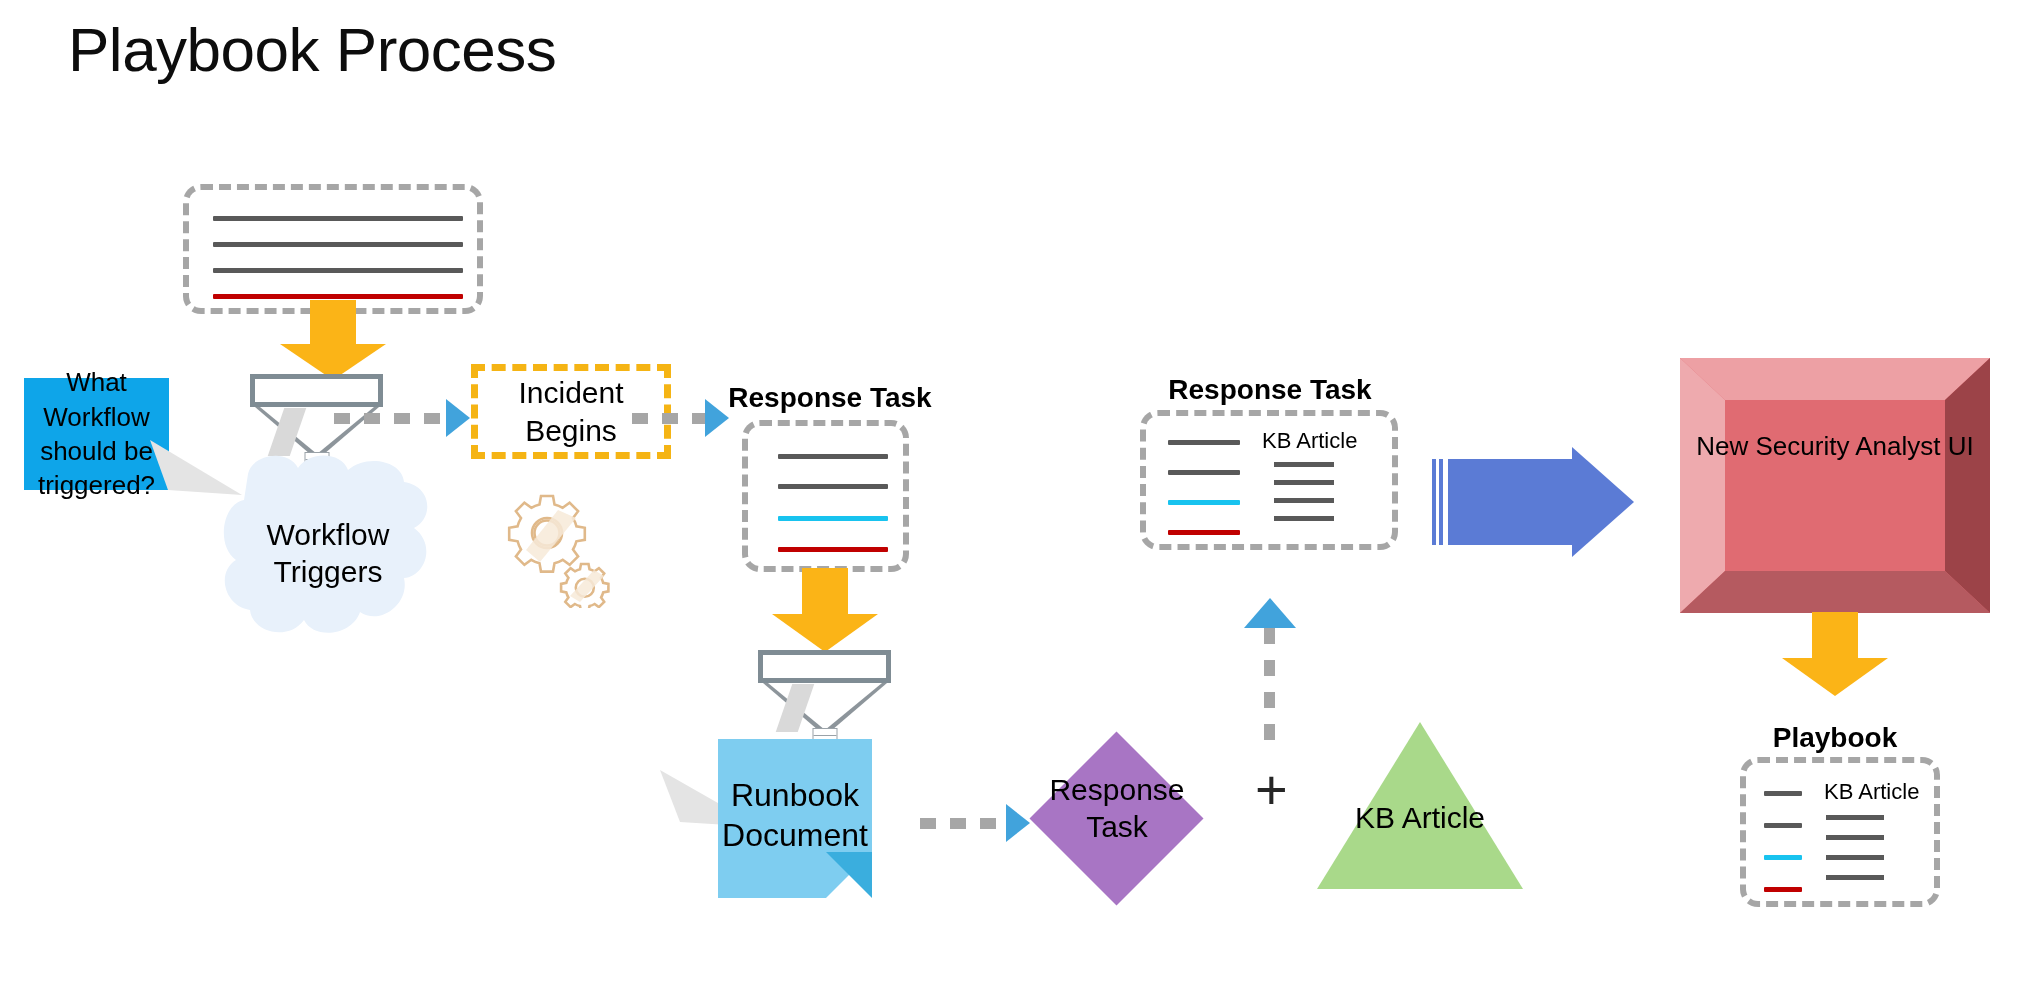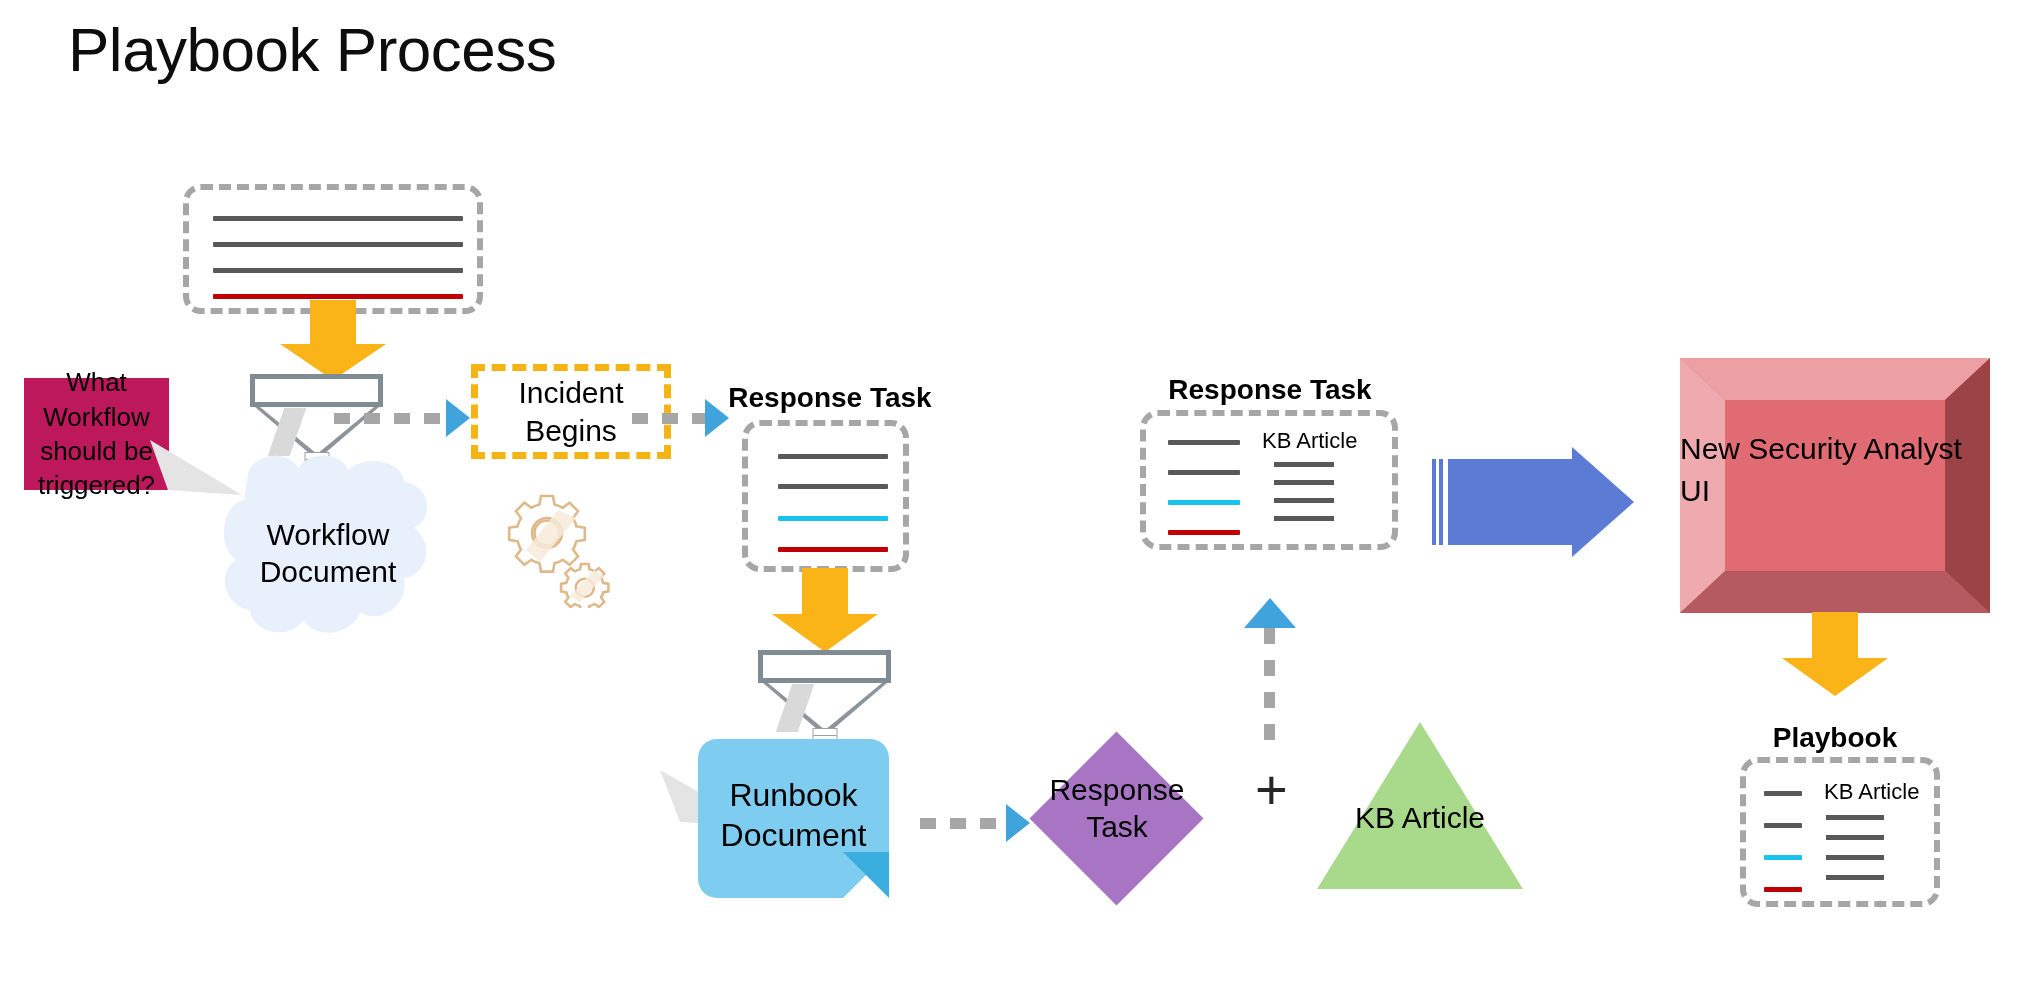--- a/index.html
+++ b/index.html
@@ -55,21 +55,21 @@
     position: absolute;
     height: 5px;
     background: #595959;
     border-radius: 1px;
   }
   .rec-line.cyan { background: #18c3ef; }
   .rec-line.red  { background: #c00000; }
 
   
   .callout {
-    background: #be185d;
+    background: #0ea5e9;
     color: #000000;
     font-size: 26px;
     line-height: 1.32;
     text-align: center;
     display: flex;
     align-items: center;
     justify-content: center;
     box-sizing: border-box;
     padding: 6px 14px;
   }
@@ -261,21 +261,22 @@
     border-top: 55px solid transparent;
     border-bottom: 55px solid transparent;
     border-left: 62px solid #5b7bd5;
   }
 
   
   .bevel { position: absolute; }
   .bevel .label {
     position: absolute;
     left: 0; right: 0;
-    font-size: 30px;
+    text-align: center;
+    font-size: 26px;
     line-height: 1.4;
     color: #000;
   }
 
   
   .kb-title {
     position: absolute;
     font-size: 22px;
     color: #000;
     white-space: nowrap;
@@ -327,21 +328,21 @@
              C 148 2, 184 8, 186 30
              C 214 34, 216 66, 196 76
              C 218 92, 208 124, 186 126
              C 192 152, 162 174, 142 160
              C 134 184, 96 188, 86 168
              C 70 190, 34 180, 32 158
              C 6 154, -2 120, 18 108
              C -2 94, 4 52, 26 48 Z" fill="#e8f1fb"></path>
   </svg>
   <div class="cloud-label" style="left:218px; top:516px; width:220px;">
-    <span>Workflow Document</span>
+    <span>Workflow Triggers</span>
   </div>
 
   <div class="abs callout" style="left:24px; top:378px; width:145px; height:112px;">
     <span>What Workflow should be triggered?</span>
   </div>
   <svg class="abs" style="left:150px; top:440px; width:110px; height:80px;" viewBox="0 0 110 80">
     <polygon points="0,0 92,55 18,50" fill="#e4e4e4"></polygon>
   </svg>
 
   <div class="dotline" style="left:334px; top:413px; width:118px;"></div>
@@ -392,21 +393,21 @@
       <i style="top:6px;"></i>
         <i style="top:12px;"></i>
         <i style="top:18px;"></i>
     </div>
   </div>
 
   <svg class="abs" style="left:660px; top:770px; width:120px; height:80px;" viewBox="0 0 120 80">
     <polygon points="0,0 100,57 20,52" fill="#e4e4e4"></polygon>
   </svg>
 
-  <div class="sticky" style="left:698px; top:739px; width:191px; height:159px;border-radius:19px;">
+  <div class="sticky" style="left:718px; top:739px; width:154px; height:159px;">
     <div class="txt" style="top:36px;">Runbook Document</div>
     <div class="fold-out"></div>
     <div class="fold-in"></div>
   </div>
 
   <div class="dotline" style="left:920px; top:818px; width:92px;"></div>
   <div class="chev-right" style="left:1006px; top:804px;"></div>
 
   <div class="diamond" style="left:1055px; top:757px; width:123px; height:123px;"></div>
   <div class="diamond-label" style="left:1047px; top:772px; width:140px;">Response Task</div>

